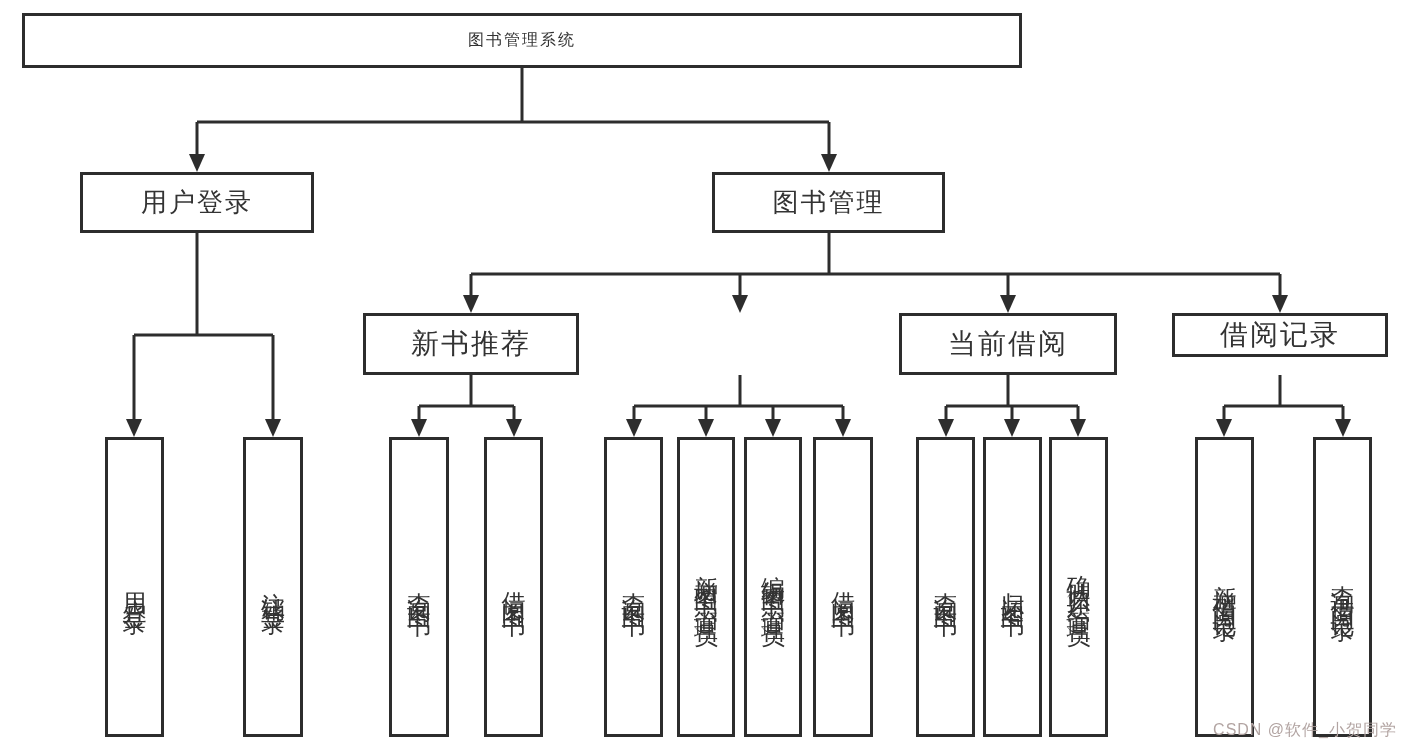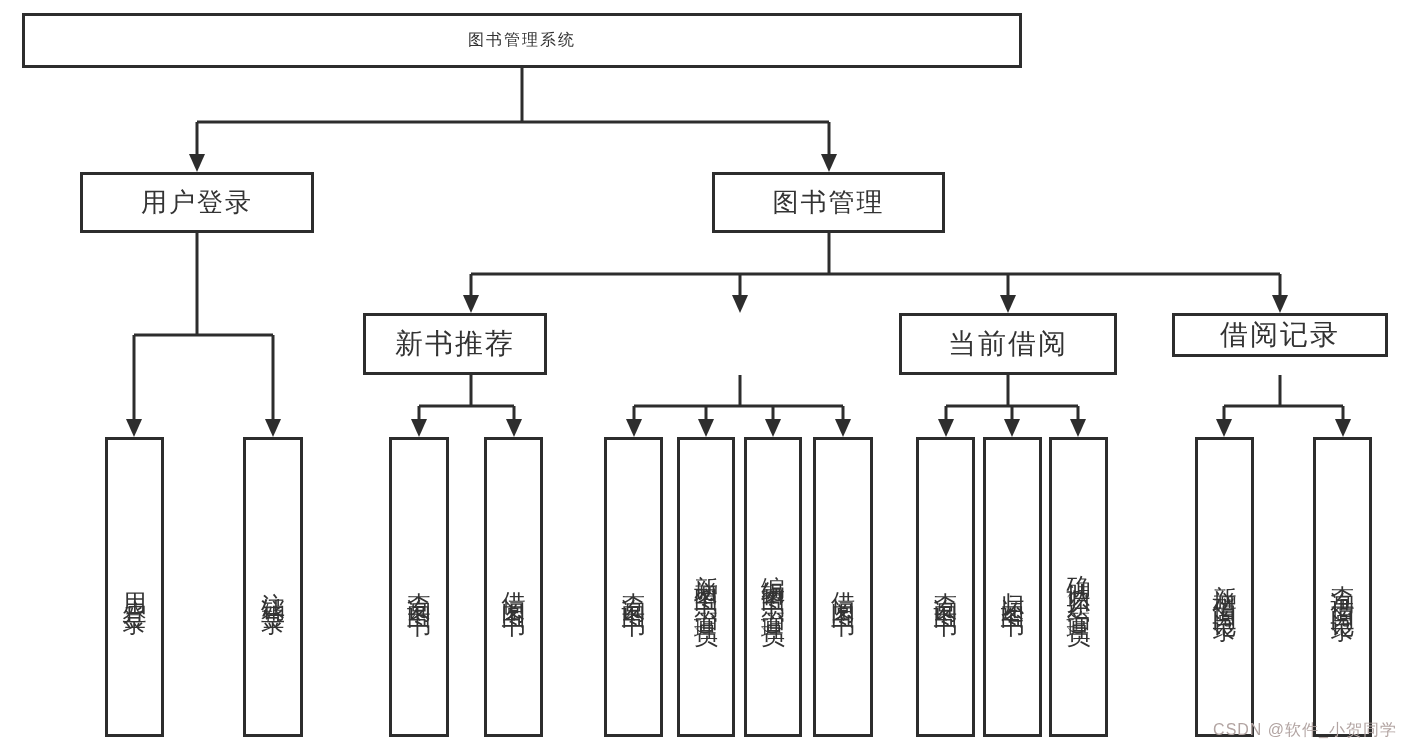--- a/index.html
+++ b/index.html
@@ -140,21 +140,21 @@
     <span class="lbl">图书管理</span>
   </div>
 
   <div class="node vnode" style="left:105px;top:437px;width:59px;height:300px;">
     <span class="lbl">用户登录</span>
   </div>
   <div class="node vnode" style="left:243px;top:437px;width:60px;height:300px;">
     <span class="lbl">注销登录</span>
   </div>
 
-  <div class="node hnode sec-node" style="left:363px;top:313px;width:184px;height:62px;">
+  <div class="node hnode sec-node" style="left:363px;top:313px;width:216px;height:62px;">
     <span class="lbl">新书推荐</span>
   </div>
   <div class="node hnode sec-node" style="left:899px;top:313px;width:218px;height:62px;">
     <span class="lbl">当前借阅</span>
   </div>
   <div class="node hnode sec-node" style="left:1172px;top:313px;width:216px;height:44px;">
     <span class="lbl">借阅记录</span>
   </div>
 
   <div class="node vnode" style="left:389px;top:437px;width:60px;height:300px;">

